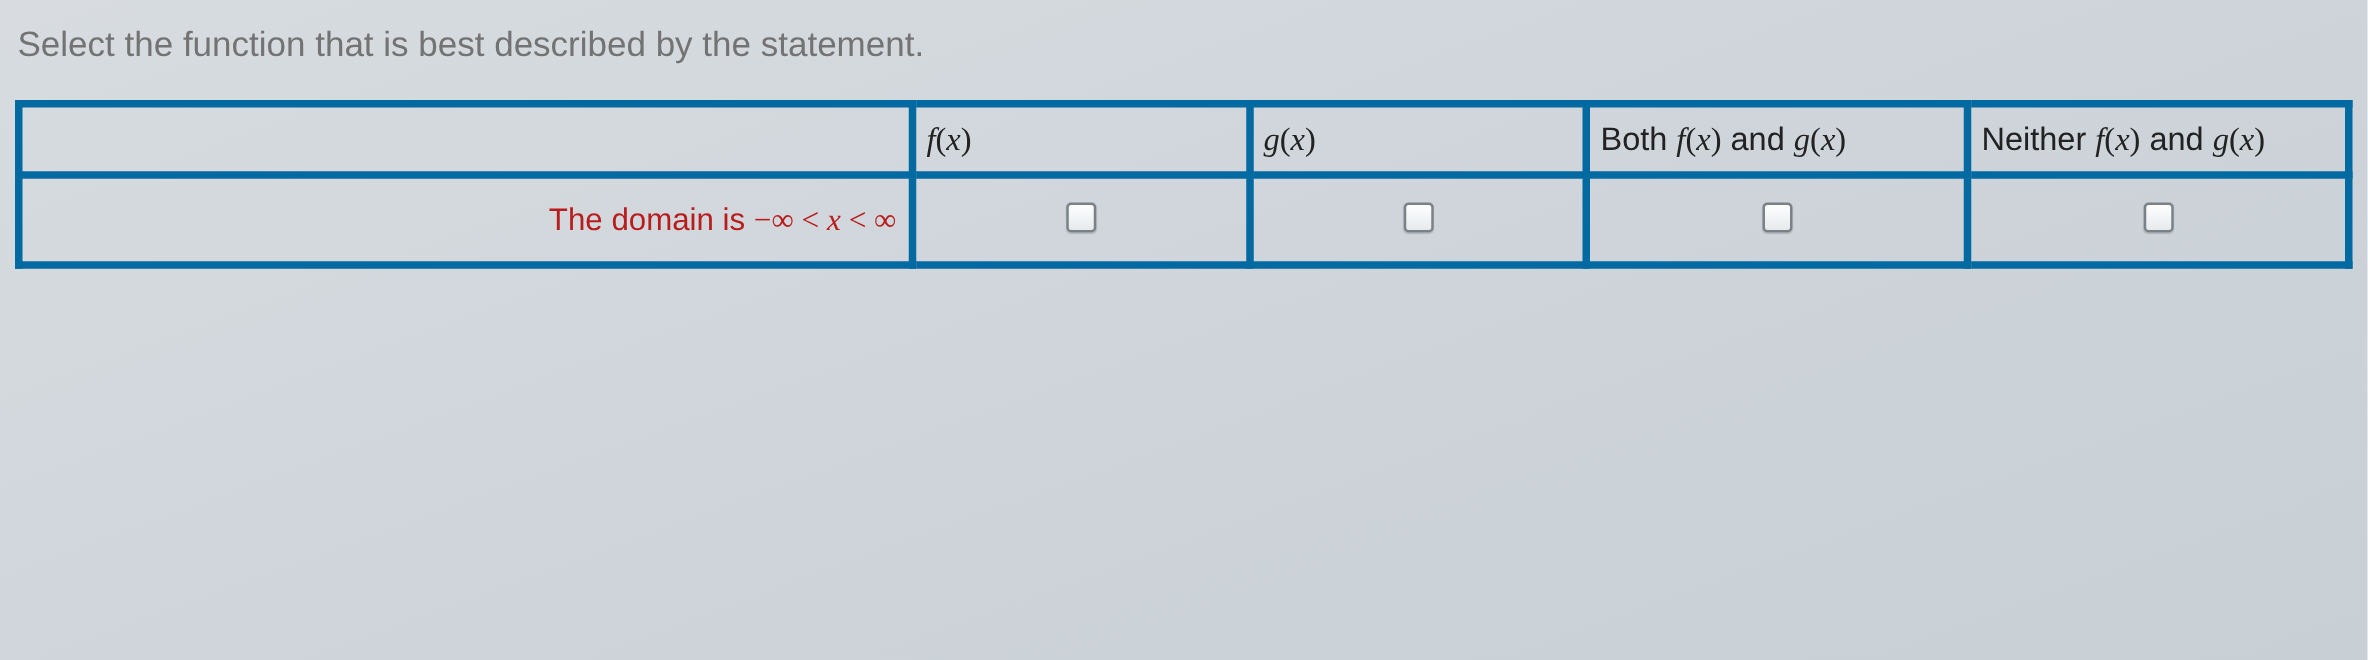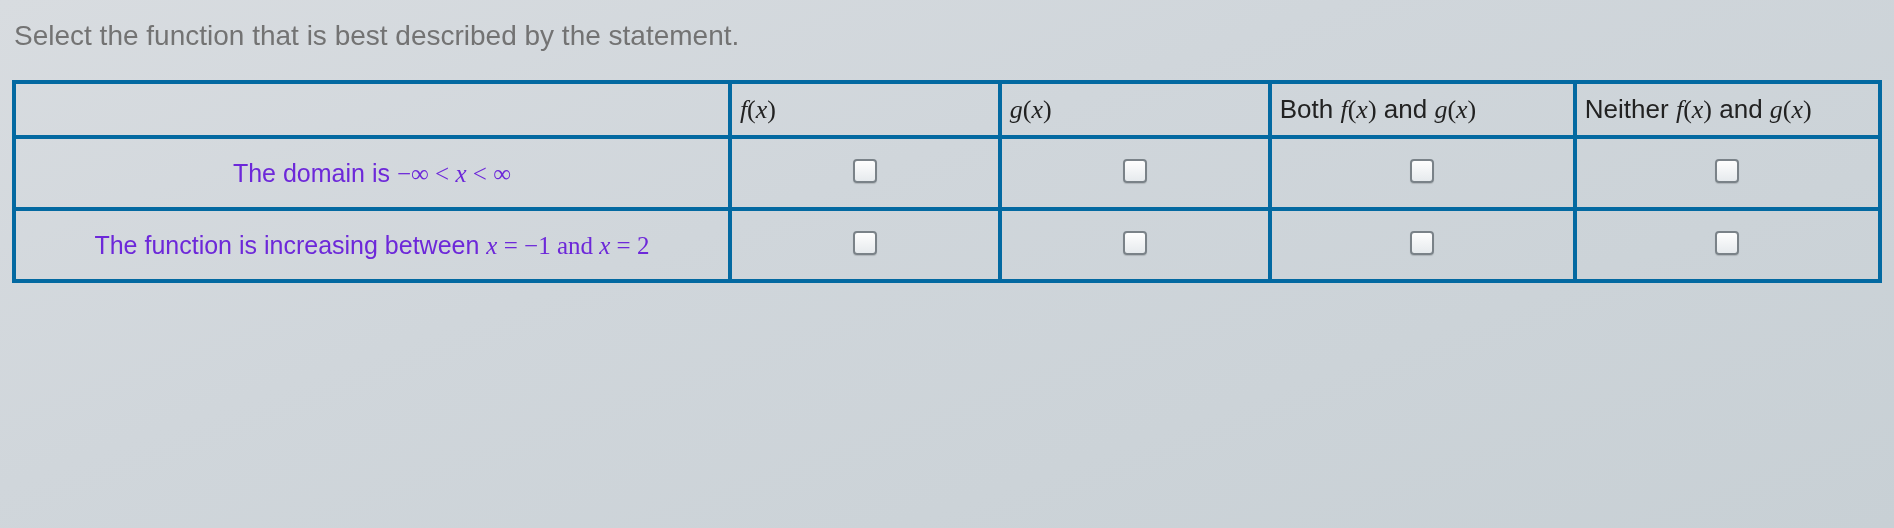--- a/index.html
+++ b/index.html
@@ -20,36 +20,36 @@
       color: #737373;
       margin-bottom: 28px;
       margin-left: 2px;
     }
     table {
       border-collapse: collapse;
       width: 100%;
       background: transparent;
     }
     th, td {
-      border: 4px solid #0369a1;
+      border: 6px solid #0369a1;
       padding: 0;
       vertical-align: middle;
     }
     thead th {
       text-align: left;
       font-weight: normal;
       font-size: 26px;
       color: #222;
       padding: 10px 8px;
       height: 50px;
     }
     tbody td.statement {
-      text-align: center;
+      text-align: right;
       font-size: 25px;
-      color: #6d28d9;
+      color: #b91c1c;
       padding: 0 10px;
       height: 72px;
     }
     tbody td.check-cell {
       text-align: center;
       height: 72px;
     }
     .col-statement { width: 610px; }
     .col-f { width: 230px; }
     .col-g { width: 230px; }
@@ -107,23 +107,14 @@
   <tbody>
     <tr>
       <td class="statement">
         <span>The domain is </span><span class="math-r">−∞ &lt; </span><span class="math-i">x</span><span class="math-r"> &lt; ∞</span>
       </td>
       <td class="check-cell"><span class="checkbox"></span></td>
       <td class="check-cell"><span class="checkbox"></span></td>
       <td class="check-cell"><span class="checkbox"></span></td>
       <td class="check-cell"><span class="checkbox"></span></td>
     </tr>
-    <tr>
-      <td class="statement">
-        <span>The function is increasing between </span><span class="math-i">x</span><span class="math-r"> = −1 and </span><span class="math-i">x</span><span class="math-r"> = 2</span>
-      </td>
-      <td class="check-cell"><span class="checkbox"></span></td>
-      <td class="check-cell"><span class="checkbox"></span></td>
-      <td class="check-cell"><span class="checkbox"></span></td>
-      <td class="check-cell"><span class="checkbox"></span></td>
-    </tr>
   </tbody>
 </table>
 
 </body></html>

